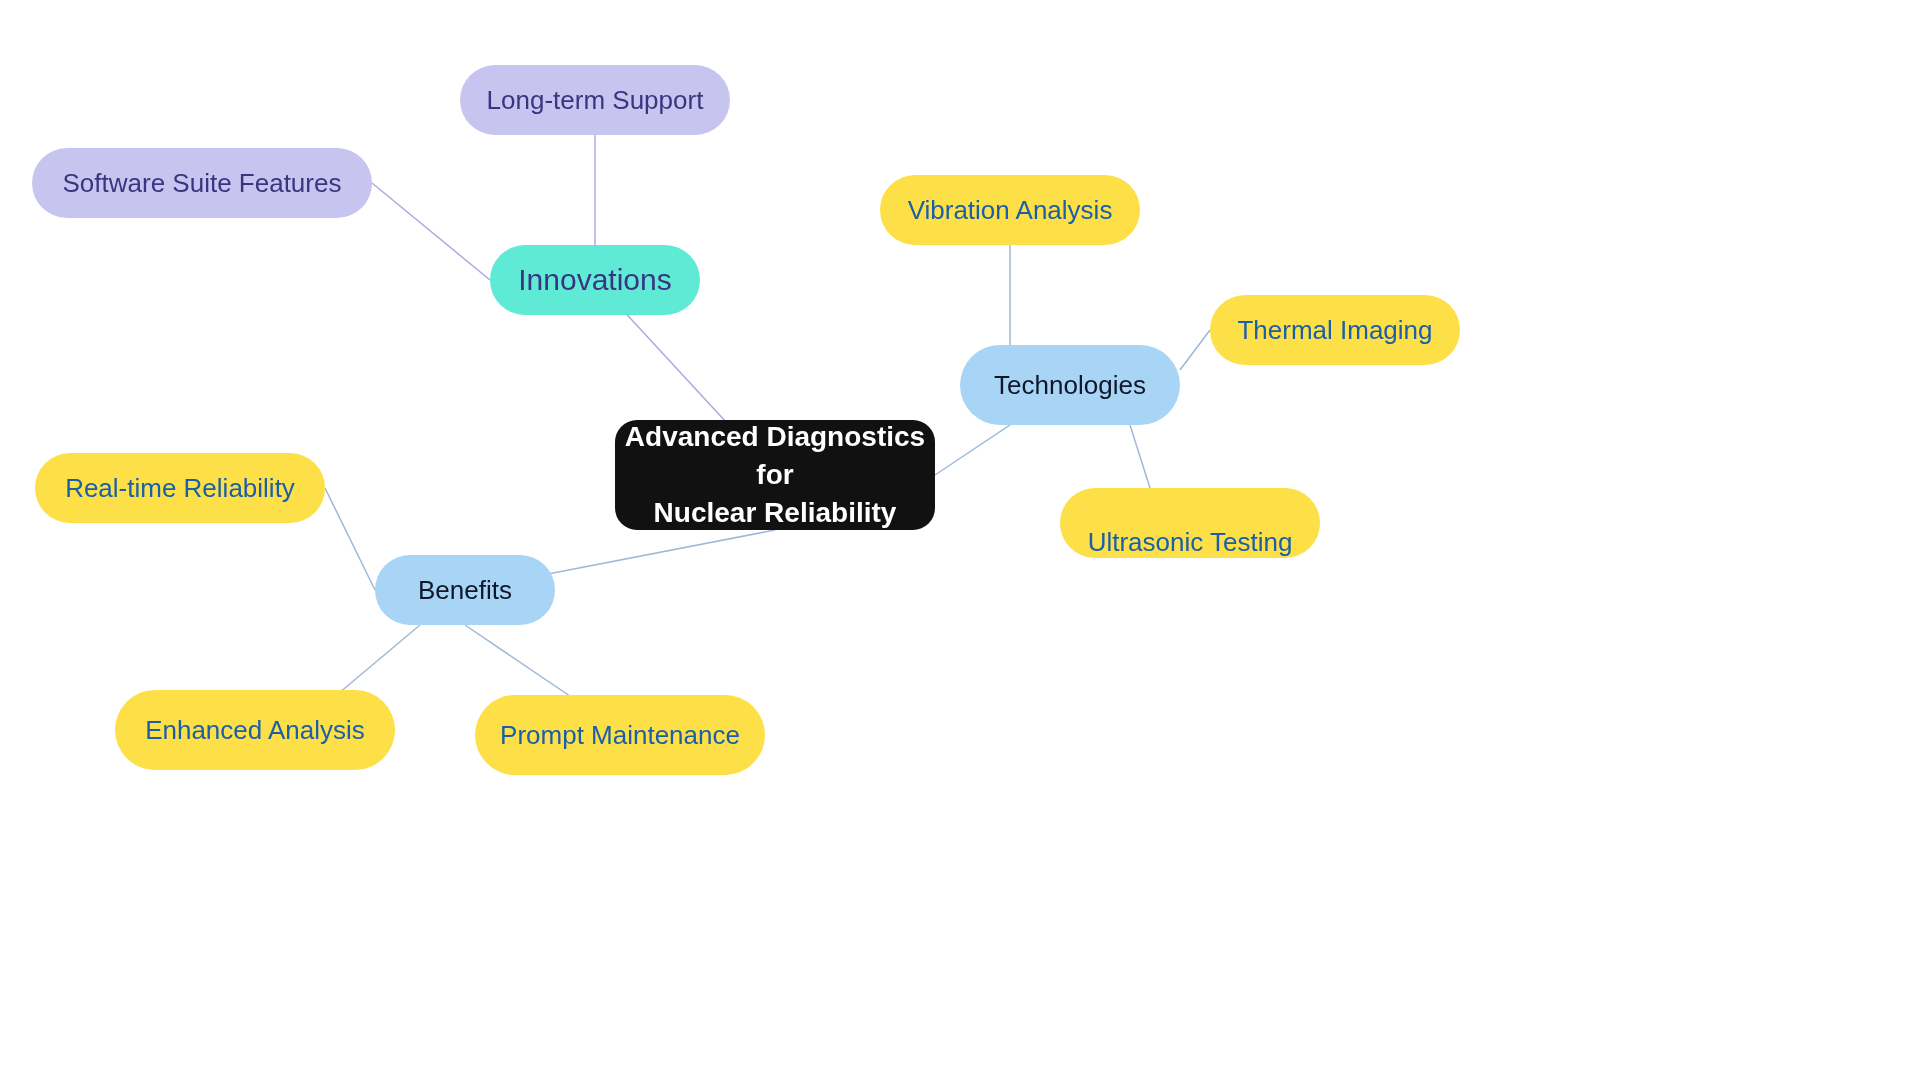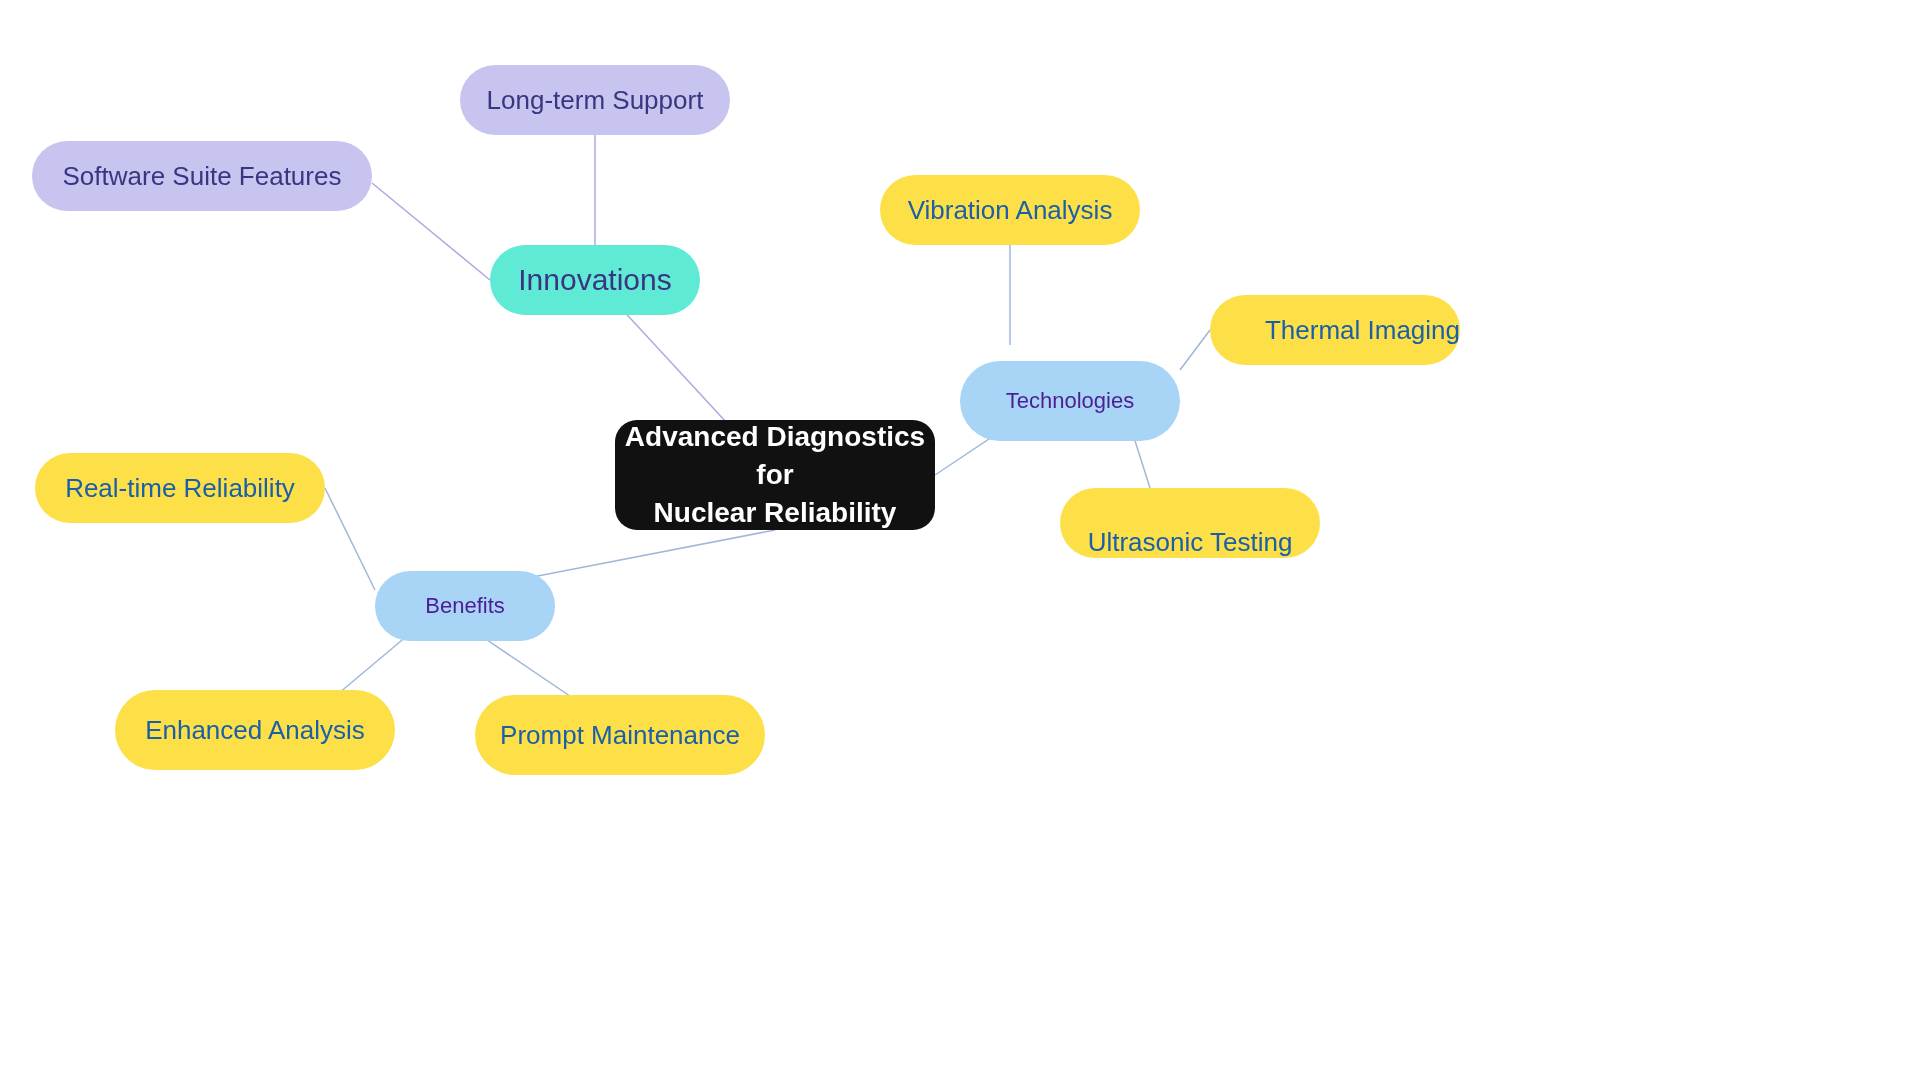--- a/index.html
+++ b/index.html
@@ -50,24 +50,23 @@
       font-weight: 400;
     }
     .node-blue {
       background: #fde047;
       color: #1a5fa8;
       font-size: 26px;
       font-weight: 400;
     }
     .node-blue-mid {
       background: #a8d4f5;
-      color: #4c1d95;
-      font-size: 22px;
+      color: #0f172a;
+      font-size: 26px;
       font-weight: 400;
-      margin-top: 16px;
     }
   </style>
 </head>
 <body>
 
 <svg id="connections">
 
   <line x1="775" y1="475" x2="595" y2="280" stroke="#b0a8e0" stroke-width="1.5"></line>
 
   <line x1="595" y1="245" x2="595" y2="135" stroke="#b0a8e0" stroke-width="1.5"></line>
@@ -97,33 +96,33 @@
 </div>
 
 <div class="node node-purple-dark" style="left: 490px; top: 245px; width: 210px; height: 70px;">
   <span>Innovations</span>
 </div>
 
 <div class="node node-purple" style="left: 460px; top: 65px; width: 270px; height: 70px;">
   <span>Long-term Support</span>
 </div>
 
-<div class="node node-purple" style="left: 32px; top: 141px; width: 340px; height: 70px;">
+<div class="node node-purple" style="left: 32px; top: 148px; width: 340px; height: 70px;">
   <span>Software Suite Features</span>
 </div>
 
 <div class="node node-blue-mid" style="left: 960px; top: 345px; width: 220px; height: 80px;">
   <span>Technologies</span>
 </div>
 
 <div class="node node-blue" style="left: 880px; top: 175px; width: 260px; height: 70px;">
   <span>Vibration Analysis</span>
 </div>
 
-<div class="node node-blue" style="left: 1210px; top: 295px; width: 250px; height: 70px; justify-content: flex-end;">
+<div class="node node-blue" style="left: 1210px; top: 295px; width: 250px; height: 70px;">
   <span>Thermal Imaging</span>
 </div>
 
 <div class="node node-blue" style="left: 1060px; top: 488px; width: 260px; height: 70px; align-items: flex-end;">
   <span>Ultrasonic Testing</span>
 </div>
 
 <div class="node node-blue-mid" style="left: 375px; top: 555px; width: 180px; height: 70px;">
   <span>Benefits</span>
 </div>

